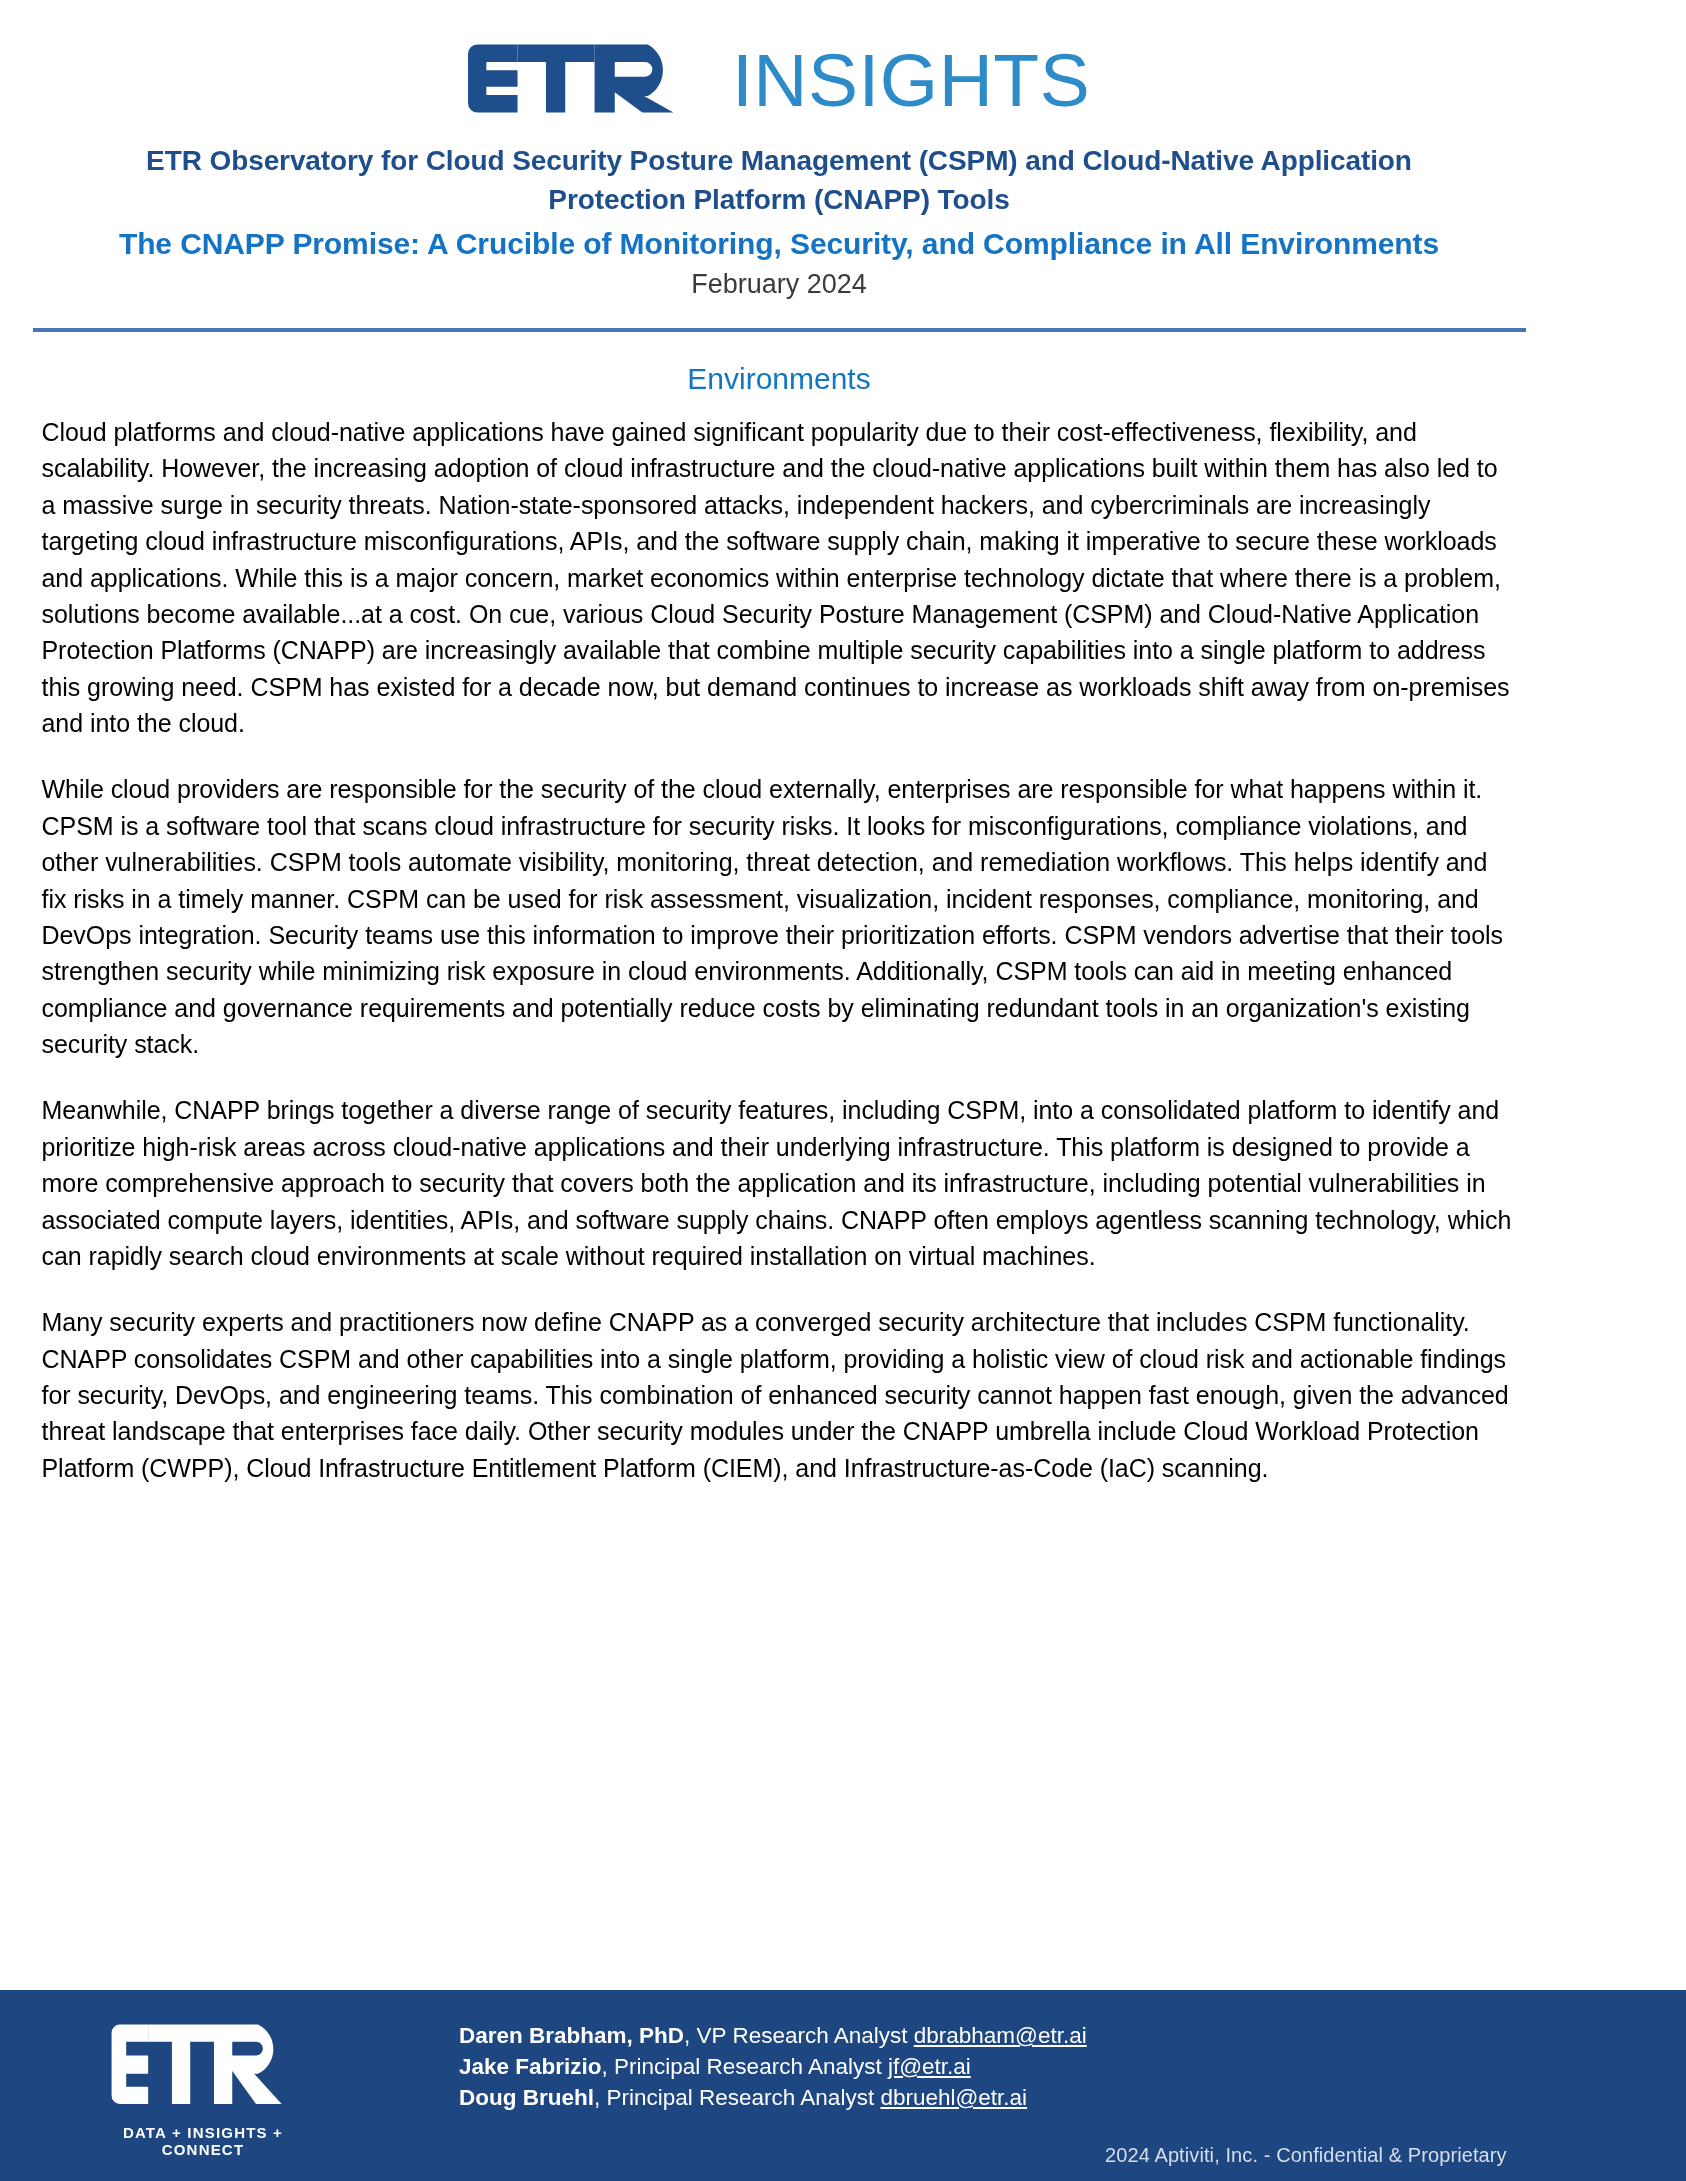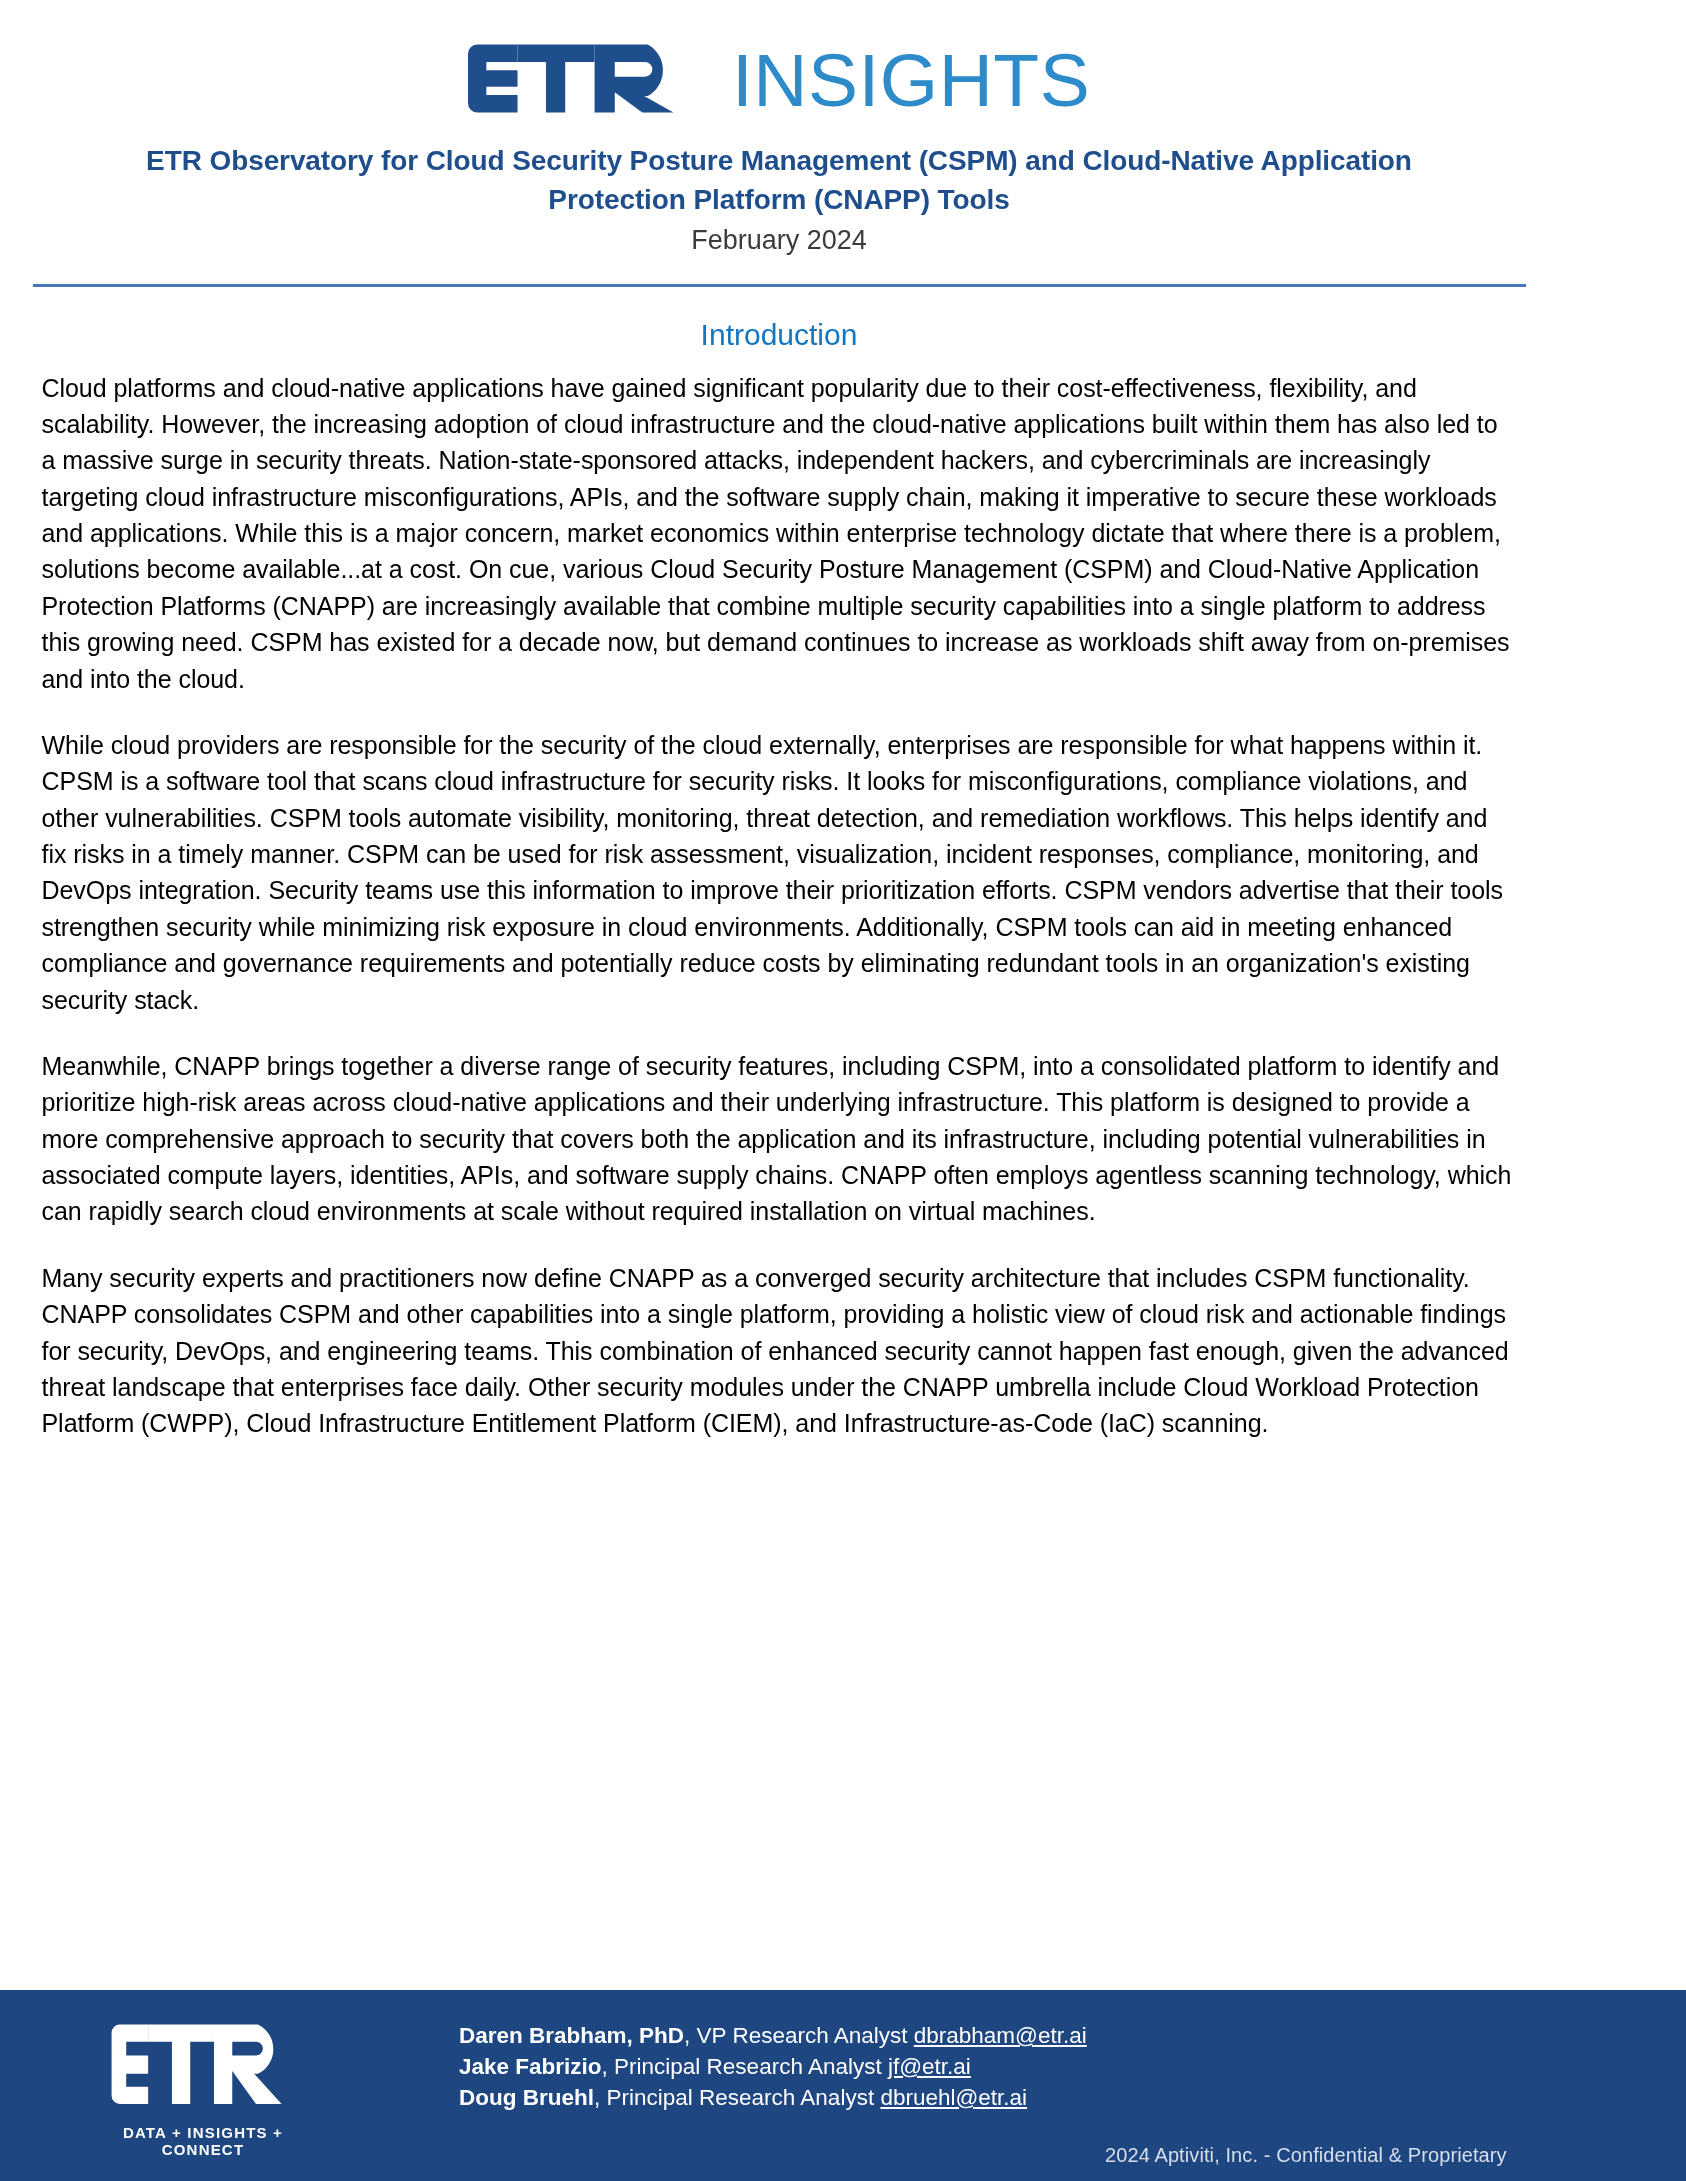--- a/index.html
+++ b/index.html
@@ -181,27 +181,28 @@
           <path d="M138 6 H196 A32 32 0 0 1 196 62 H192 L224 80 H190 L160 58 V80 H138 Z M160 25 V41 H193 A8 8 0 0 0 193 25 Z" fill="#1F4E8C"></path>
         </svg>
       </span>
       <span class="logo-insights">INSIGHTS</span>
     </div>
   </div>
 
   <div class="titleblock">
     <div class="doc-subject">ETR Observatory for Cloud Security Posture Management (CSPM) and Cloud-Native Application</div>
     <div class="doc-subject">Protection Platform (CNAPP) Tools</div>
+    <div class="doc-title">The CNAPP Promise: A Crucible of Monitoring, Security, and Compliance in All Environments</div>
     <div class="doc-date">February 2024</div>
   </div>
 
   <div class="rule"></div>
 
   <div class="content">
-    <div class="section-heading">Introduction</div>
+    <div class="section-heading">Environments</div>
 
     <p class="para">Cloud platforms and cloud-native applications have gained significant popularity due to their cost-effectiveness, flexibility, and scalability. However, the increasing adoption of cloud infrastructure and the cloud-native applications built within them has also led to a massive surge in security threats. Nation-state-sponsored attacks, independent hackers, and cybercriminals are increasingly targeting cloud infrastructure misconfigurations, APIs, and the software supply chain, making it imperative to secure these workloads and applications. While this is a major concern, market economics within enterprise technology dictate that where there is a problem, solutions become available...at a cost. On cue, various Cloud Security Posture Management (CSPM) and Cloud-Native Application Protection Platforms (CNAPP) are increasingly available that combine multiple security capabilities into a single platform to address this growing need. CSPM has existed for a decade now, but demand continues to increase as workloads shift away from on-premises and into the cloud.</p>
     <p class="para">While cloud providers are responsible for the security of the cloud externally, enterprises are responsible for what happens within it. CPSM is a software tool that scans cloud infrastructure for security risks. It looks for misconfigurations, compliance violations, and other vulnerabilities. CSPM tools automate visibility, monitoring, threat detection, and remediation workflows. This helps identify and fix risks in a timely manner. CSPM can be used for risk assessment, visualization, incident responses, compliance, monitoring, and DevOps integration. Security teams use this information to improve their prioritization efforts. CSPM vendors advertise that their tools strengthen security while minimizing risk exposure in cloud environments. Additionally, CSPM tools can aid in meeting enhanced compliance and governance requirements and potentially reduce costs by eliminating redundant tools in an organization's existing security stack.</p>
     <p class="para">Meanwhile, CNAPP brings together a diverse range of security features, including CSPM, into a consolidated platform to identify and prioritize high-risk areas across cloud-native applications and their underlying infrastructure. This platform is designed to provide a more comprehensive approach to security that covers both the application and its infrastructure, including potential vulnerabilities in associated compute layers, identities, APIs, and software supply chains. CNAPP often employs agentless scanning technology, which can rapidly search cloud environments at scale without required installation on virtual machines.</p>
     <p class="para">Many security experts and practitioners now define CNAPP as a converged security architecture that includes CSPM functionality. CNAPP consolidates CSPM and other capabilities into a single platform, providing a holistic view of cloud risk and actionable findings for security, DevOps, and engineering teams. This combination of enhanced security cannot happen fast enough, given the advanced threat landscape that enterprises face daily. Other security modules under the CNAPP umbrella include Cloud Workload Protection Platform (CWPP), Cloud Infrastructure Entitlement Platform (CIEM), and Infrastructure-as-Code (IaC) scanning.</p>
   </div>
 
   <div class="footer">
     <div class="footer-inner">
 

